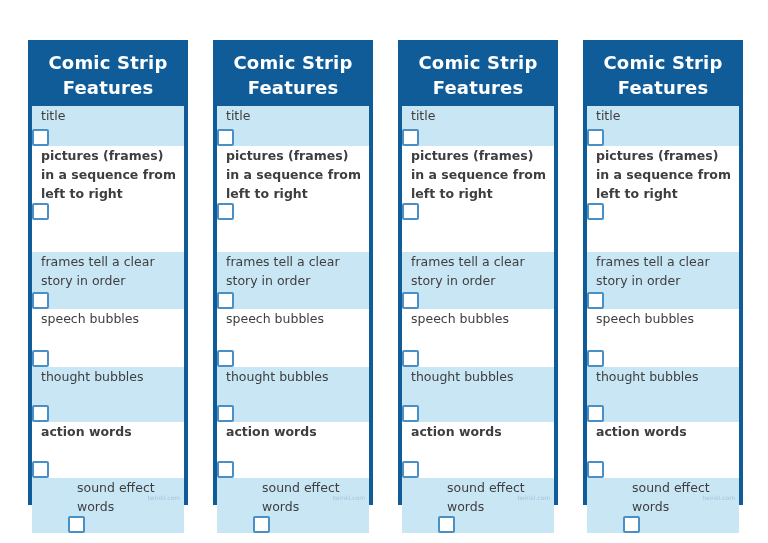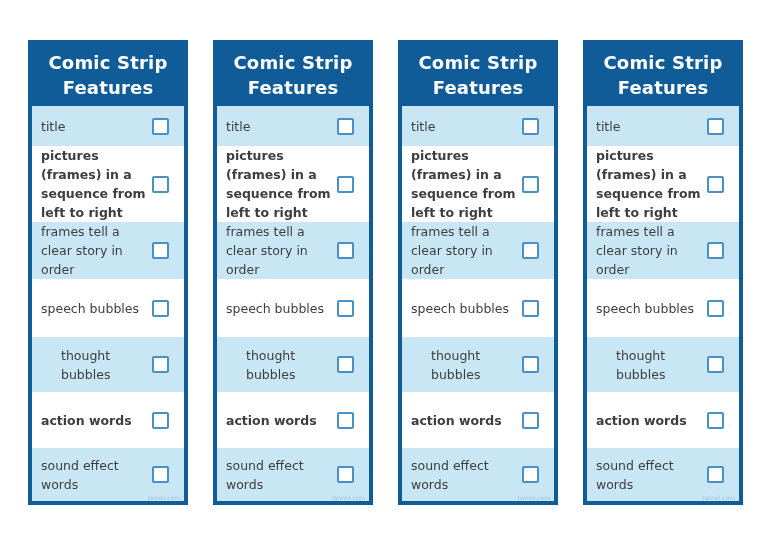--- a/index.html
+++ b/index.html
@@ -48,32 +48,32 @@
     letter-spacing:0.2px;
   }
   .card-header span{display:block;}
   .rows{
     display:flex;
     flex-direction:column;
     flex:1 1 auto;
   }
   .feature-row{
     display:flex;
-    align-items:center;
     justify-content:space-between;
     background:var(--row-bg);
+    flex-direction:column;
   }
   .feature-row:nth-child(odd){background:var(--row-alt-bg);}
   .feature-row:nth-child(1){flex:0 0 40px;}
   .feature-row:nth-child(2){flex:0 0 57px;font-weight:bold;}
-  .feature-row:nth-child(3){flex:0 0 57px;}
+  .feature-row:nth-child(3){flex:0 0 57px;margin-top:32px;}
   .feature-row:nth-child(4){flex:0 0 58px;}
-  .feature-row:nth-child(5){flex:0 0 55px;padding-left:20px;}
+  .feature-row:nth-child(5){flex:0 0 55px;}
   .feature-row:nth-child(6){flex:0 0 56px;font-weight:bold;}
-  .feature-row:nth-child(7){flex:1 1 auto;}
+  .feature-row:nth-child(7){flex:1 1 auto;padding-left:36px;}
   .feature-label{
     font-size:12.5px;
     line-height:19px;
     color:var(--label-text);
     padding-left:9px;
     padding-right:4px;
   }
   .checkbox{
     flex:0 0 auto;
     width:17px; height:17px;

